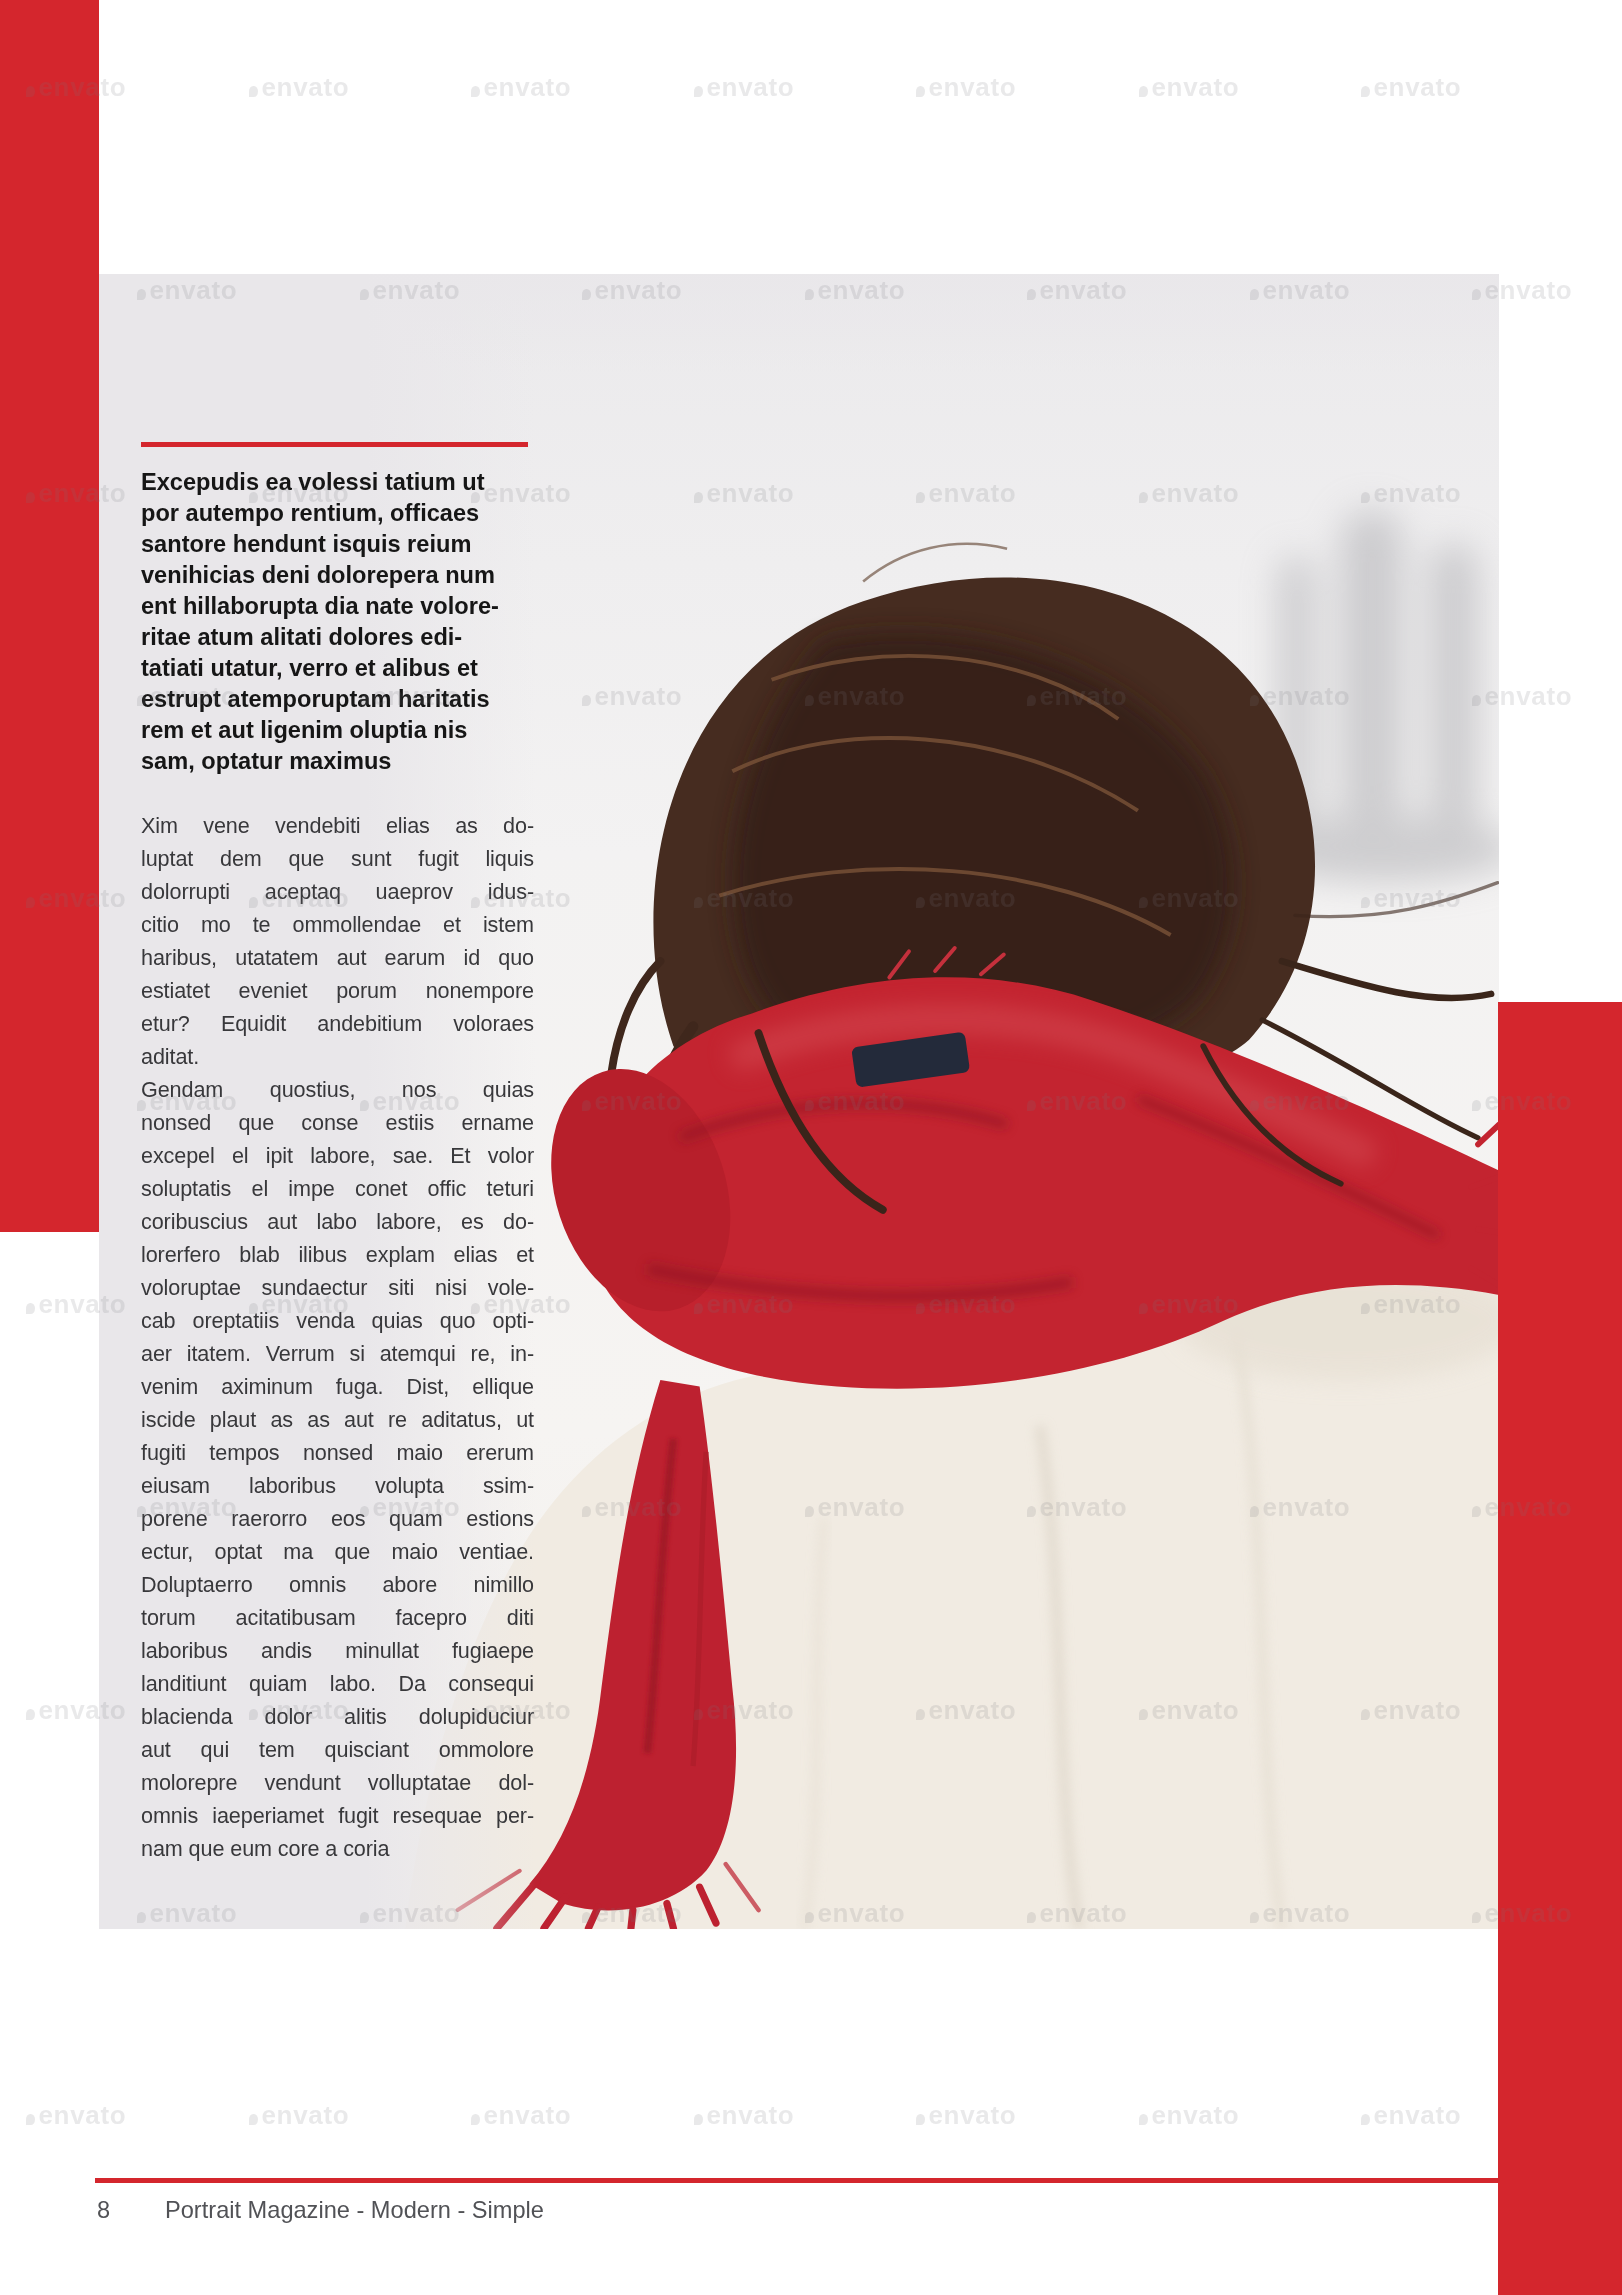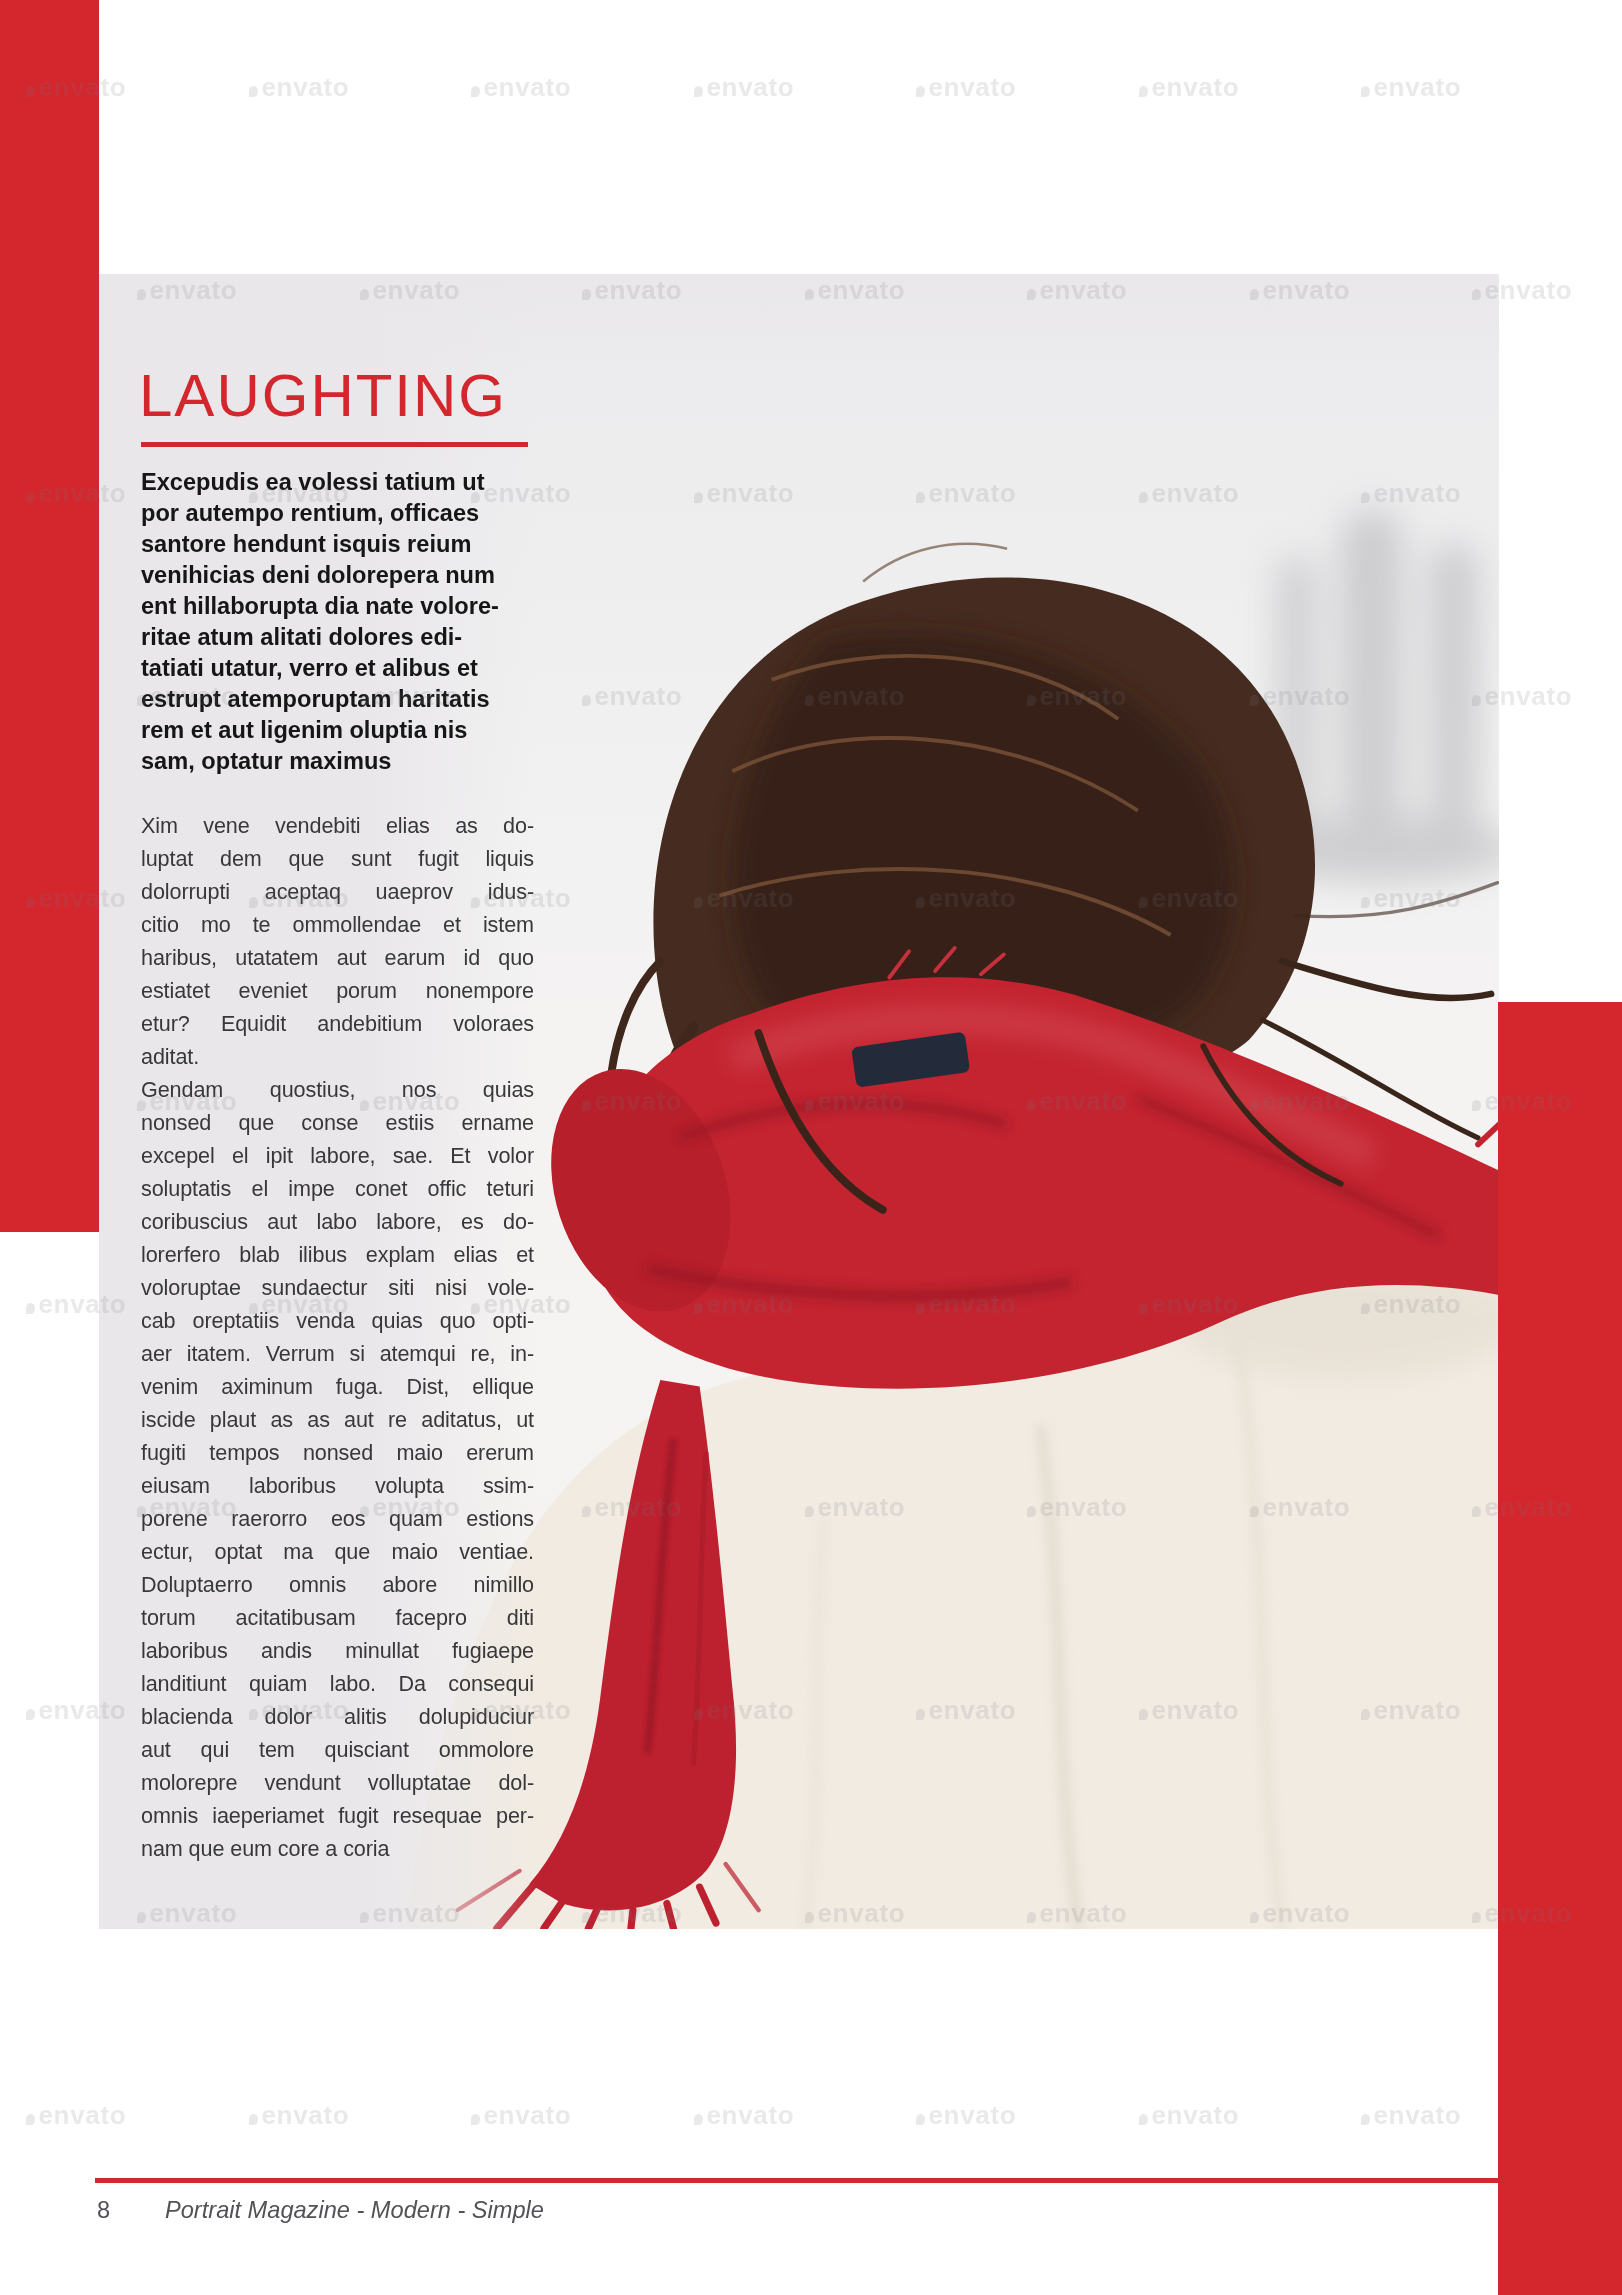--- a/index.html
+++ b/index.html
@@ -18,21 +18,21 @@
   .intro{position:absolute;left:141px;top:467px;width:399px;z-index:6;color:#161616;}
   .intro-line{font-size:23.6px;font-weight:700;height:31px;line-height:31px;letter-spacing:0;}
   .bodytext{position:absolute;left:141px;top:809px;width:393px;z-index:6;color:#38383b;}
   .body-line{font-size:21.6px;font-weight:300;height:33px;line-height:33px;
              text-align:justify;text-align-last:justify;letter-spacing:-0.1px;}
   .body-line.last{text-align-last:left;}
   
   .footer-rule{position:absolute;left:95px;top:2178px;width:1404px;height:5.2px;background:#d4262d;z-index:4;}
   .footer{position:absolute;left:97px;top:2197px;z-index:4;color:#515256;font-size:23.6px;}
   .footer .page-num{position:absolute;left:0;top:0;}
-  .footer .mag-title{position:absolute;left:68px;top:0;white-space:nowrap;font-style:italic;}
+  .footer .mag-title{position:absolute;left:68px;top:0;white-space:nowrap;}
   
   .watermarks{position:absolute;left:0;top:0;width:1623px;height:2295px;z-index:9;pointer-events:none;}
   .wm-tile{position:absolute;font-size:26px;font-weight:bold;color:rgba(118,116,122,0.16);letter-spacing:0.7px;}
   .wm-tile::before{content:"";display:inline-block;width:8.5px;height:11px;margin-right:3.9px;
                    border-radius:55% 55% 55% 0;background:rgba(118,116,122,0.16);vertical-align:-1.3px;}
 </style>
 </head>
 <body>
 
 <div class="canvas">
@@ -150,21 +150,20 @@
       </g>
 
       <rect x="0" y="0" width="260" height="2529" fill="url(#fadeL)"></rect>
       <rect x="0" y="0" width="1732" height="150" fill="url(#fadeT)"></rect>
     </svg>
   </div>
 
   <div class="red-bar-left"></div>
   <div class="red-rect-right"></div>
 
-  <h1 class="title">LAUGHTING</h1>
   <div class="title-rule"></div>
 
   <div class="intro" id="intro">
       <div class="intro-line">Excepudis ea volessi tatium ut</div>
       <div class="intro-line">por autempo rentium, officaes</div>
       <div class="intro-line">santore hendunt isquis reium</div>
       <div class="intro-line">venihicias deni dolorepera num</div>
       <div class="intro-line">ent hillaborupta dia nate volore-</div>
       <div class="intro-line">ritae atum alitati dolores edi-</div>
       <div class="intro-line">tatiati utatur, verro et alibus et</div>

